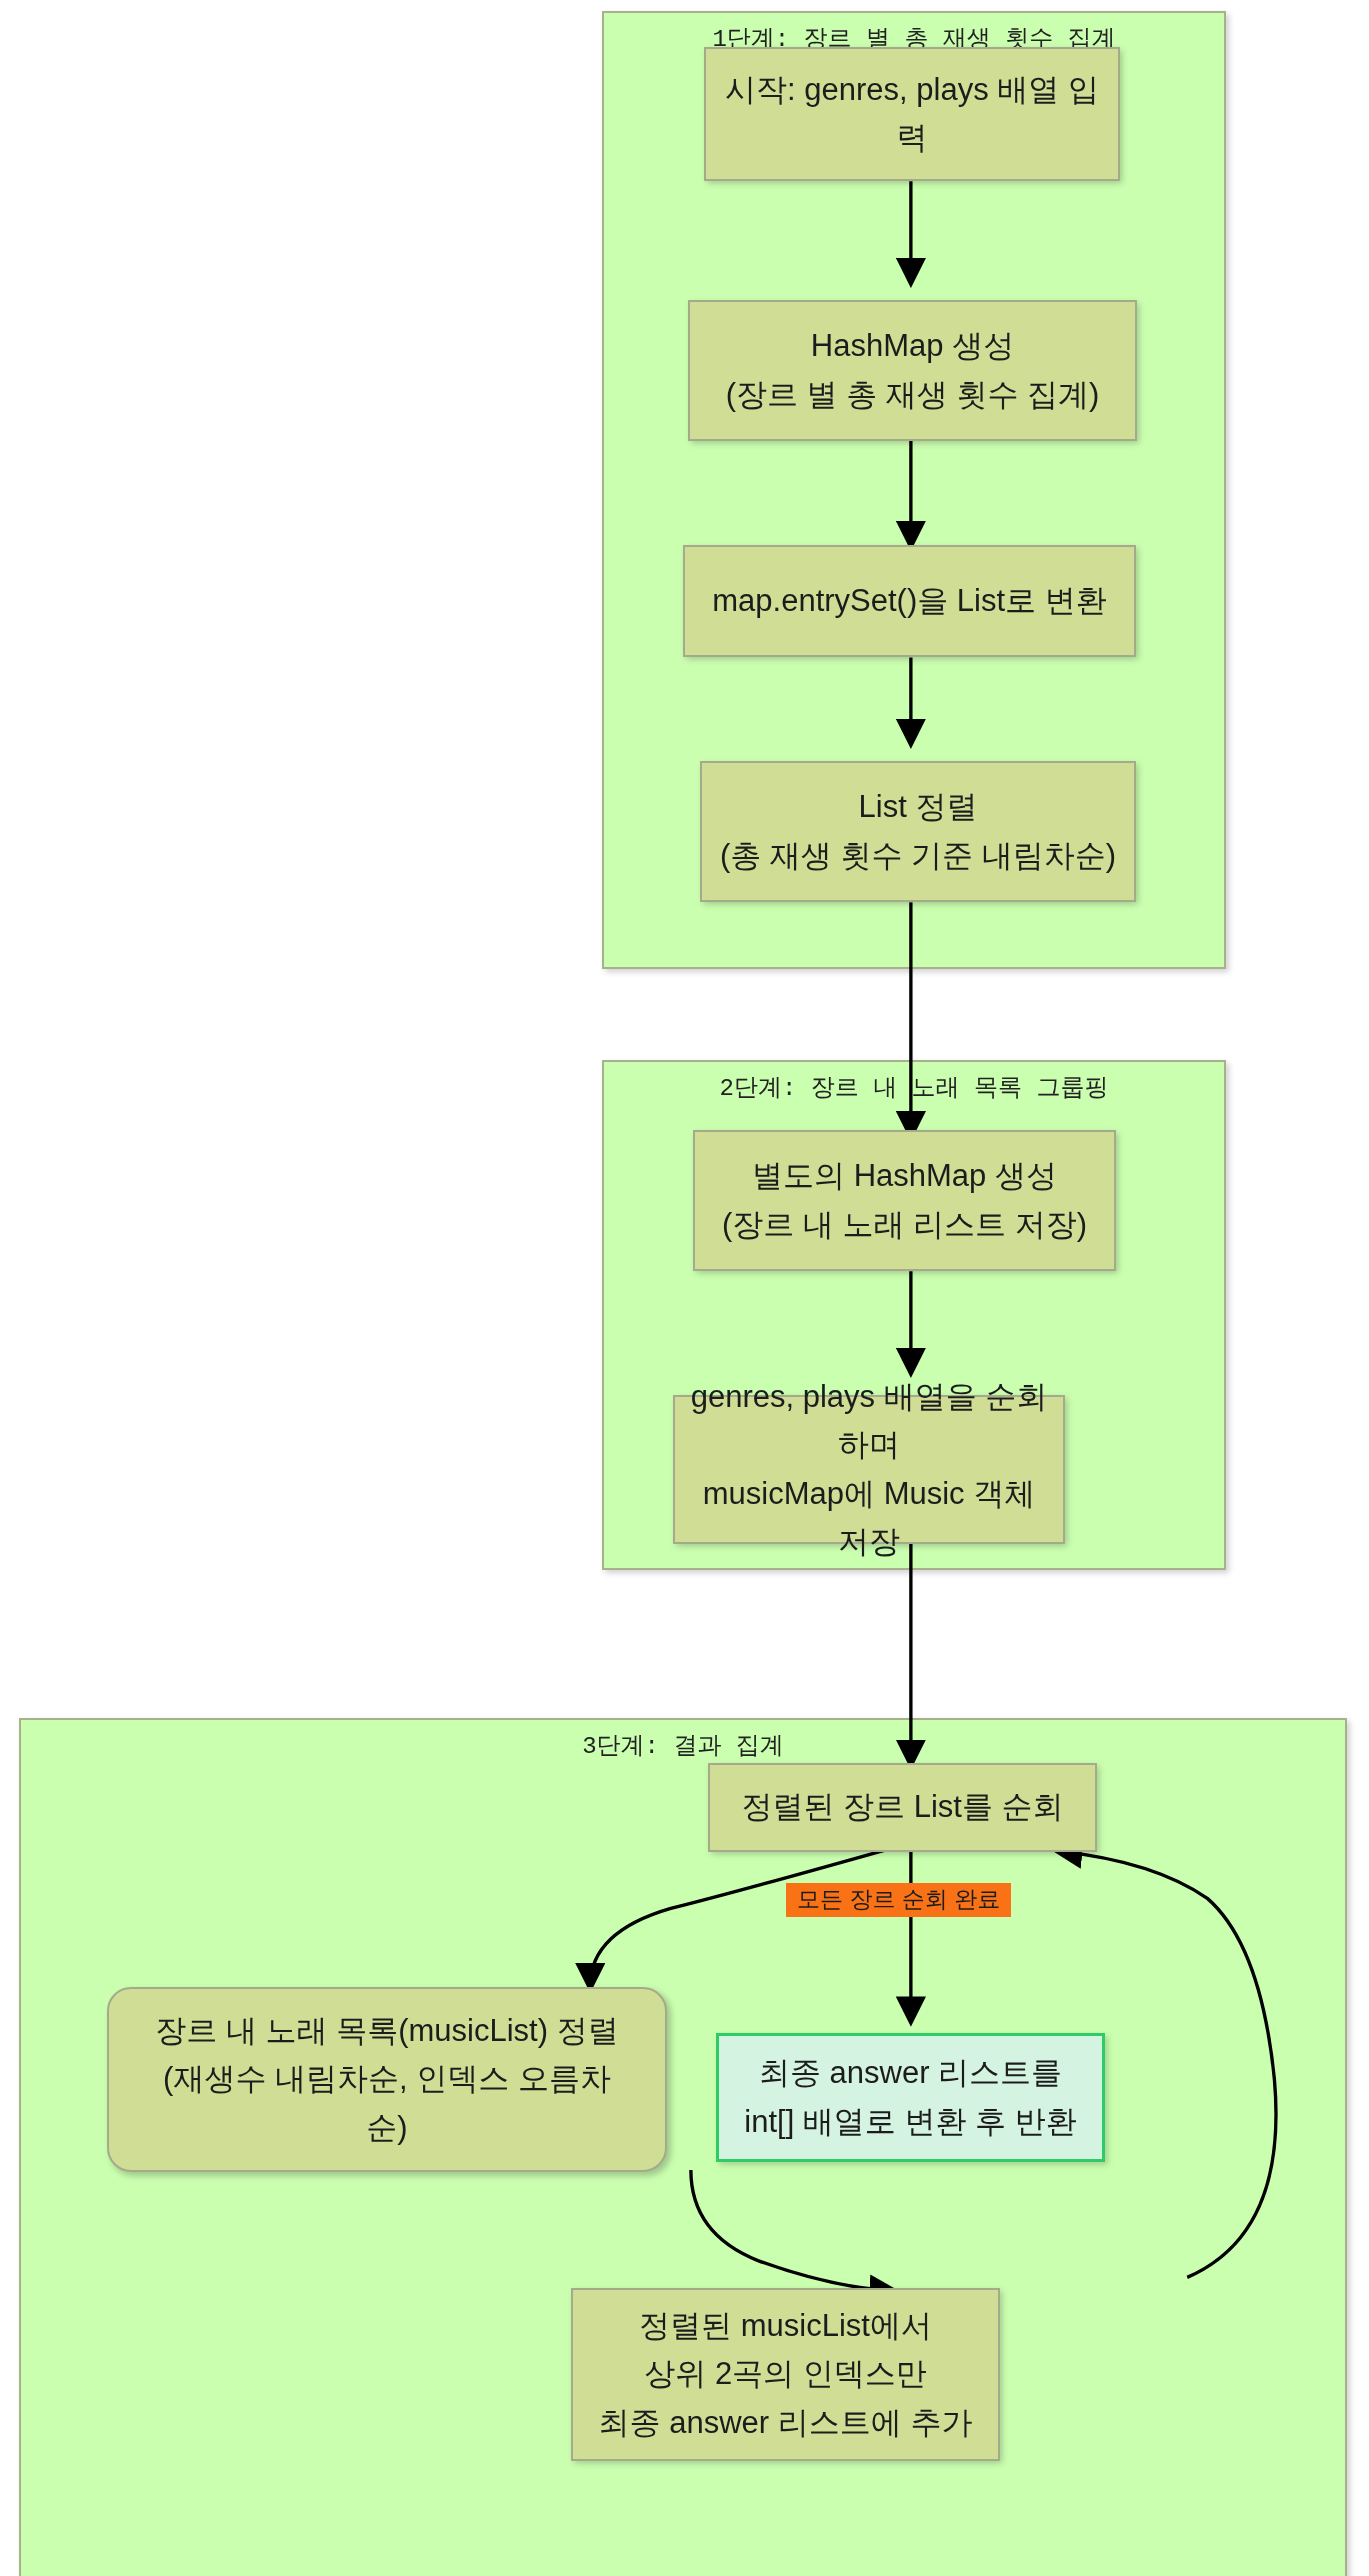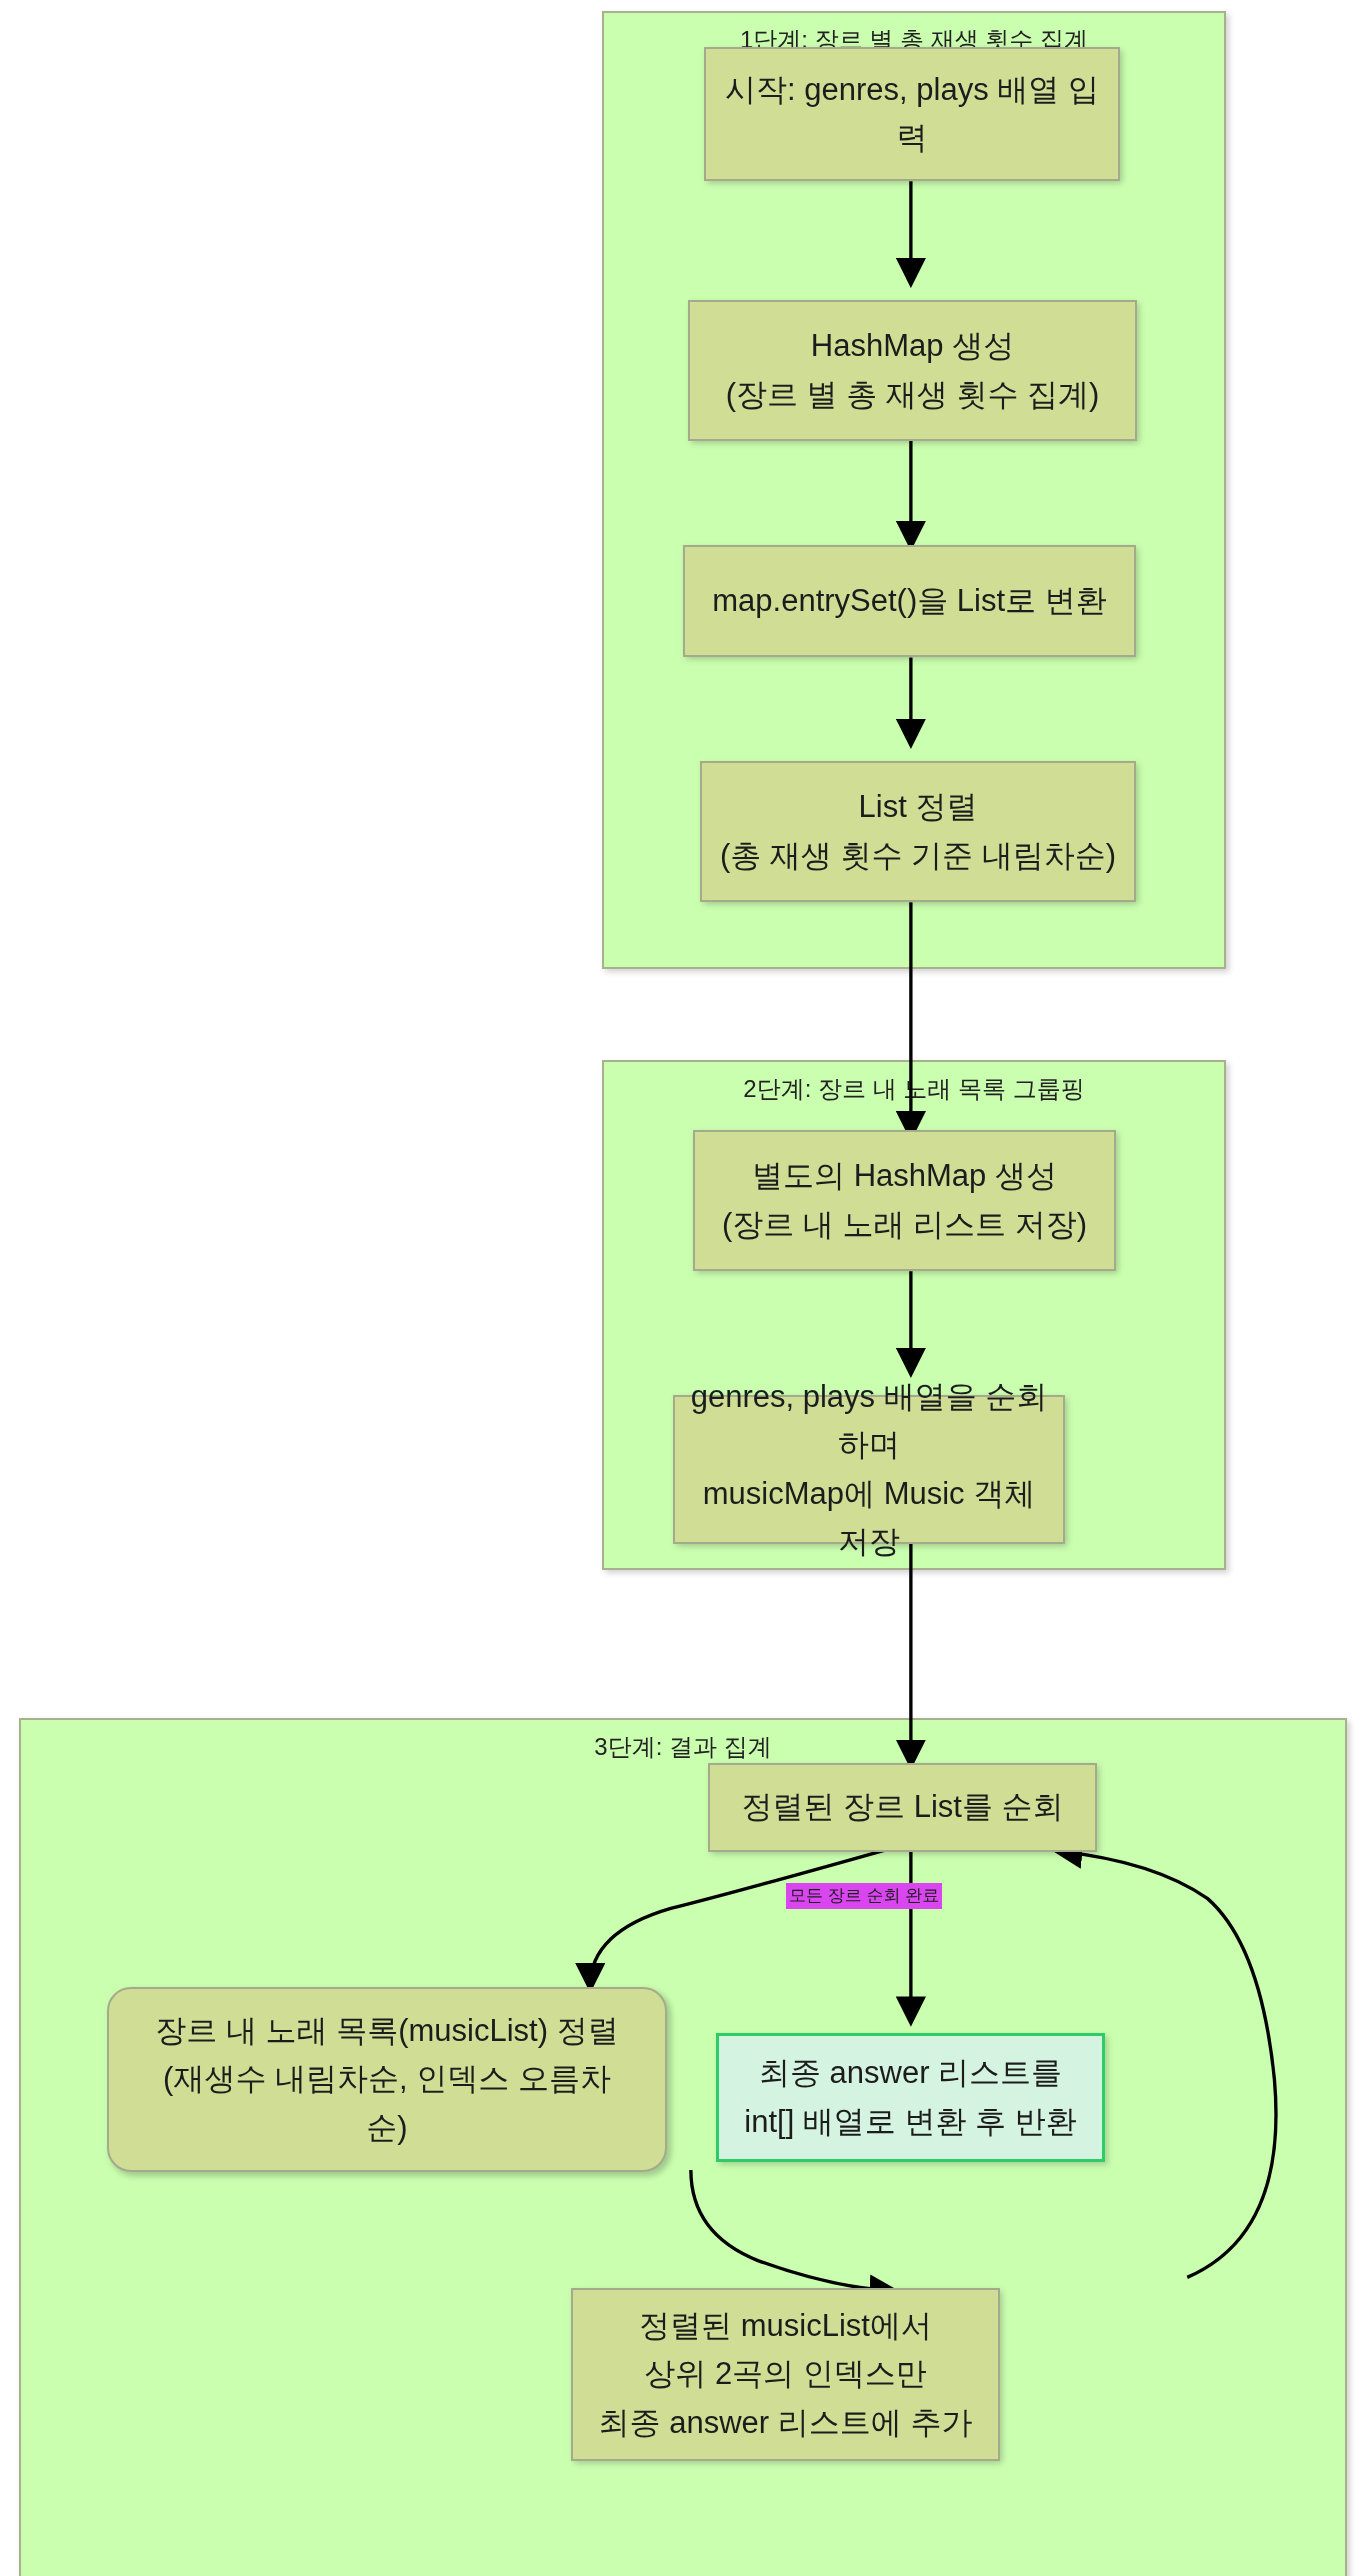--- a/index.html
+++ b/index.html
@@ -35,20 +35,21 @@
   .cluster-label {
     position: absolute;
     left: 0;
     right: 0;
     top: 12px;
     text-align: center;
     font-size: 24px;
     color: #222222;
     line-height: 1.25;
     white-space: nowrap;
+    font-family: Liberation Mono, monospace;
   }
   .node {
     position: absolute;
     box-sizing: border-box;
     background: #cfdd95;
     border: 2px solid #a6aa8c;
     box-shadow: 3.4px 3.4px 6.7px rgba(0,0,0,0.22);
     display: flex;
     align-items: center;
     text-align: center;
@@ -61,25 +62,25 @@
     background: #d4f3e0;
     border: 3.4px solid #2ecc66;
     box-shadow: 2.7px 2.7px 6px rgba(0,0,0,0.18);
   }
   .node-text {
     white-space: pre-line;
     width: 100%;
   }
   .edge-label {
     position: absolute;
-    background: #d946ef;
+    background: #f97316;
     color: #1c1c1c;
-    font-size: 17px;
+    font-size: 23px;
     line-height: 1.3;
-    padding: 2px 3px;
+    padding: 2px 11px;
     white-space: nowrap;
     box-sizing: border-box;
   }
 </style>
 </head>
 <body>
 
 <div id="canvas">
 
   <div class="cluster" style="left:602px; top:10.7px; width:624px; height:958px;">

